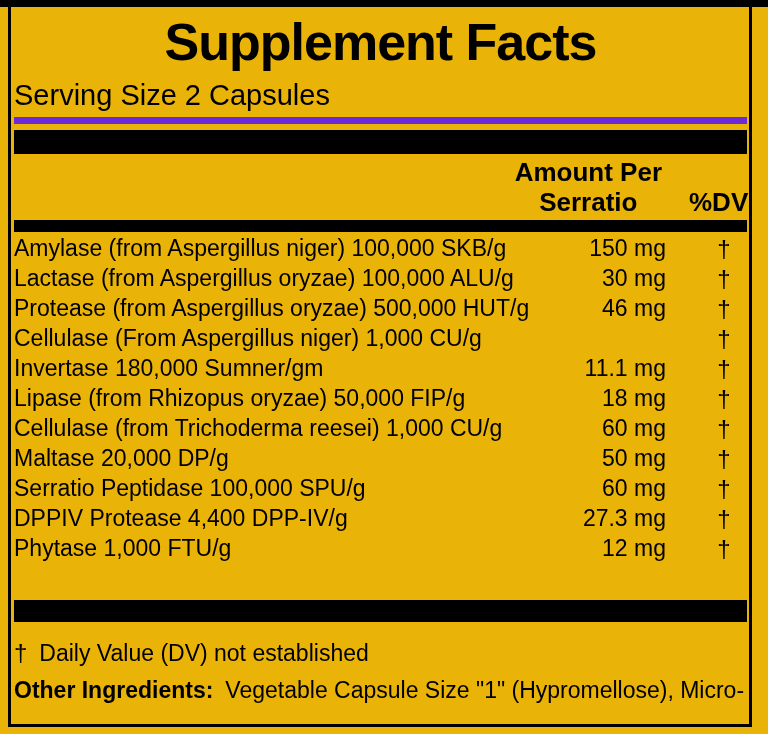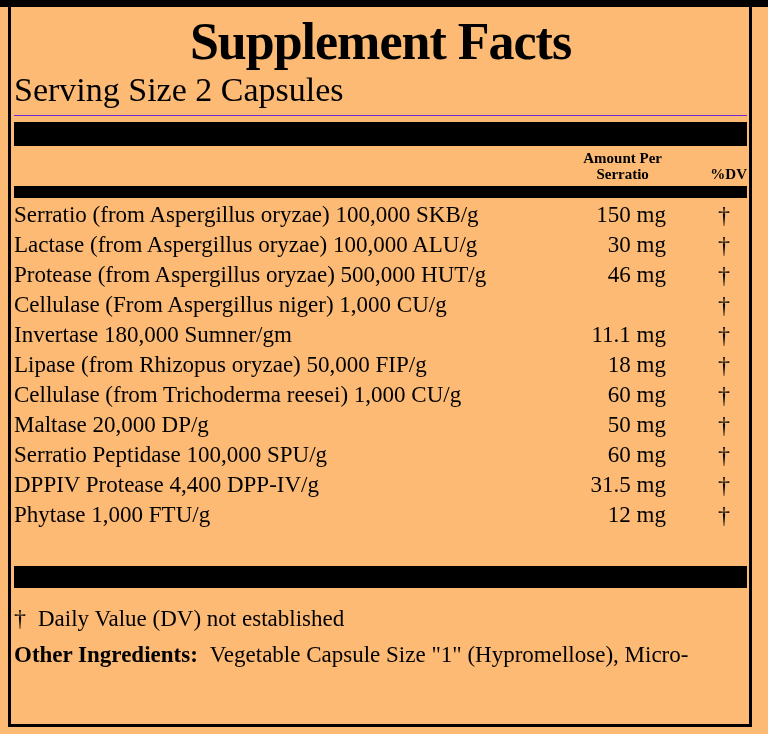--- a/index.html
+++ b/index.html
@@ -1,23 +1,23 @@
 <!DOCTYPE html>
 <html><head>
 <meta charset="utf-8">
 <style>
   html, body { margin: 0; padding: 0; background: #ffffff; }
   .label {
     position: relative;
     width: 768px;
     height: 734px;
     box-sizing: border-box;
-    background: #fdba74;
+    background: #eab308;
     color: #000000;
-    font-family: Liberation Serif, serif;
+    font-family: Liberation Sans, sans-serif;
     overflow: hidden;
   }
   .top-band {
     position: absolute;
     top: 0; left: 0;
     width: 100%; height: 7px;
     background: #000;
   }
   .inner {
     position: absolute;
@@ -29,37 +29,37 @@
   }
   .title {
     margin: 9px 0 0 0;
     text-align: center;
     font-size: 52px;
     font-weight: 900;
     letter-spacing: -1px;
     line-height: 1.0;
   }
   .serving {
-    margin-top: 4px;
-    font-size: 34px;
+    margin-top: 12px;
+    font-size: 29px;
     line-height: 1.05;
     padding-bottom: 7px;
-    border-bottom: 1px solid #6d28d9;
+    border-bottom: 7px solid #6d28d9;
   }
   .bar { background: #000; width: 100%; }
   .bar-thick  { height: 24px; margin-top: 6px; }
   .bar-mid    { height: 12px; margin-top: 3px; }
   .bar-bottom { height: 22px; margin-top: 36px; }
   .header-row {
     margin-top: 4px;
     display: flex;
     justify-content: flex-end;
     align-items: flex-end;
     font-weight: bold;
-    font-size: 15px;
+    font-size: 26px;
     line-height: 1.12;
   }
   .amount-header { text-align: center; white-space: pre-line; }
   .dv-header { margin-left: 27px; width: 58px; text-align: right; }
   .rows { margin-top: 2px; }
   .row {
     display: flex;
     align-items: center;
     height: 30px;
     font-size: 23px;
@@ -98,21 +98,21 @@
 
     <div class="header-row">
       <div class="amount-header"><span>Amount Per</span><br><span>Serratio</span></div>
       <div class="dv-header">%DV</div>
     </div>
 
     <div class="bar bar-mid"></div>
 
     <div class="rows">
       <div class="row">
-          <span class="name">Serratio (from Aspergillus oryzae) 100,000 SKB/g</span>
+          <span class="name">Amylase (from Aspergillus niger) 100,000 SKB/g</span>
           <span class="amt">150 mg</span>
           <span class="dv">†</span>
         </div>
       <div class="row">
           <span class="name">Lactase (from Aspergillus oryzae) 100,000 ALU/g</span>
           <span class="amt">30 mg</span>
           <span class="dv">†</span>
         </div>
       <div class="row">
           <span class="name">Protease (from Aspergillus oryzae) 500,000 HUT/g</span>
@@ -143,21 +143,21 @@
           <span class="amt">50 mg</span>
           <span class="dv">†</span>
         </div>
       <div class="row">
           <span class="name">Serratio Peptidase 100,000 SPU/g</span>
           <span class="amt">60 mg</span>
           <span class="dv">†</span>
         </div>
       <div class="row">
           <span class="name">DPPIV Protease 4,400 DPP-IV/g</span>
-          <span class="amt">31.5 mg</span>
+          <span class="amt">27.3 mg</span>
           <span class="dv">†</span>
         </div>
       <div class="row">
           <span class="name">Phytase 1,000 FTU/g</span>
           <span class="amt">12 mg</span>
           <span class="dv">†</span>
         </div>
     </div>
 
     <div class="bar bar-bottom"></div>

